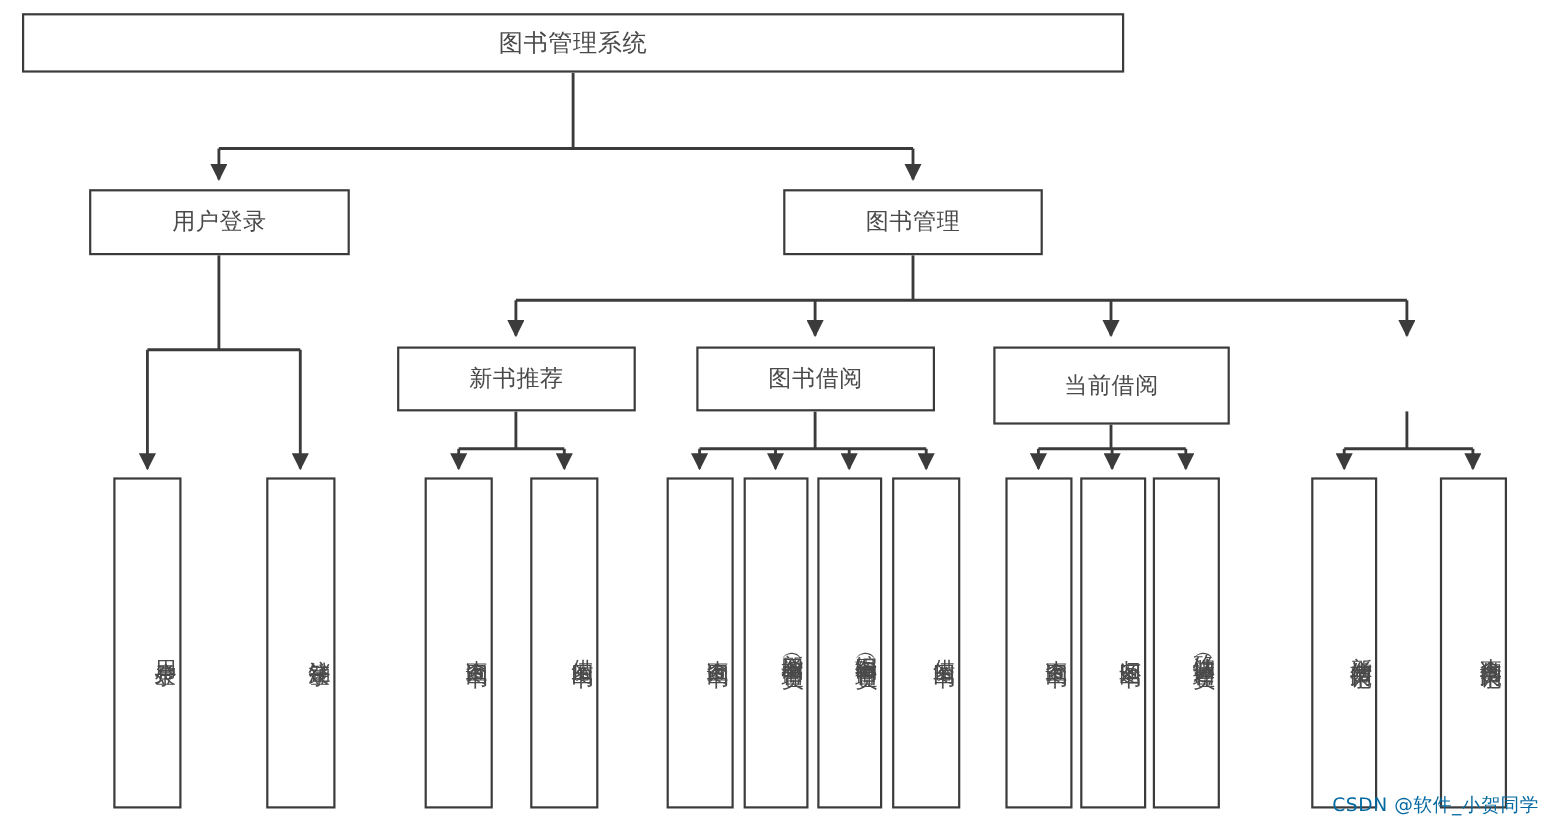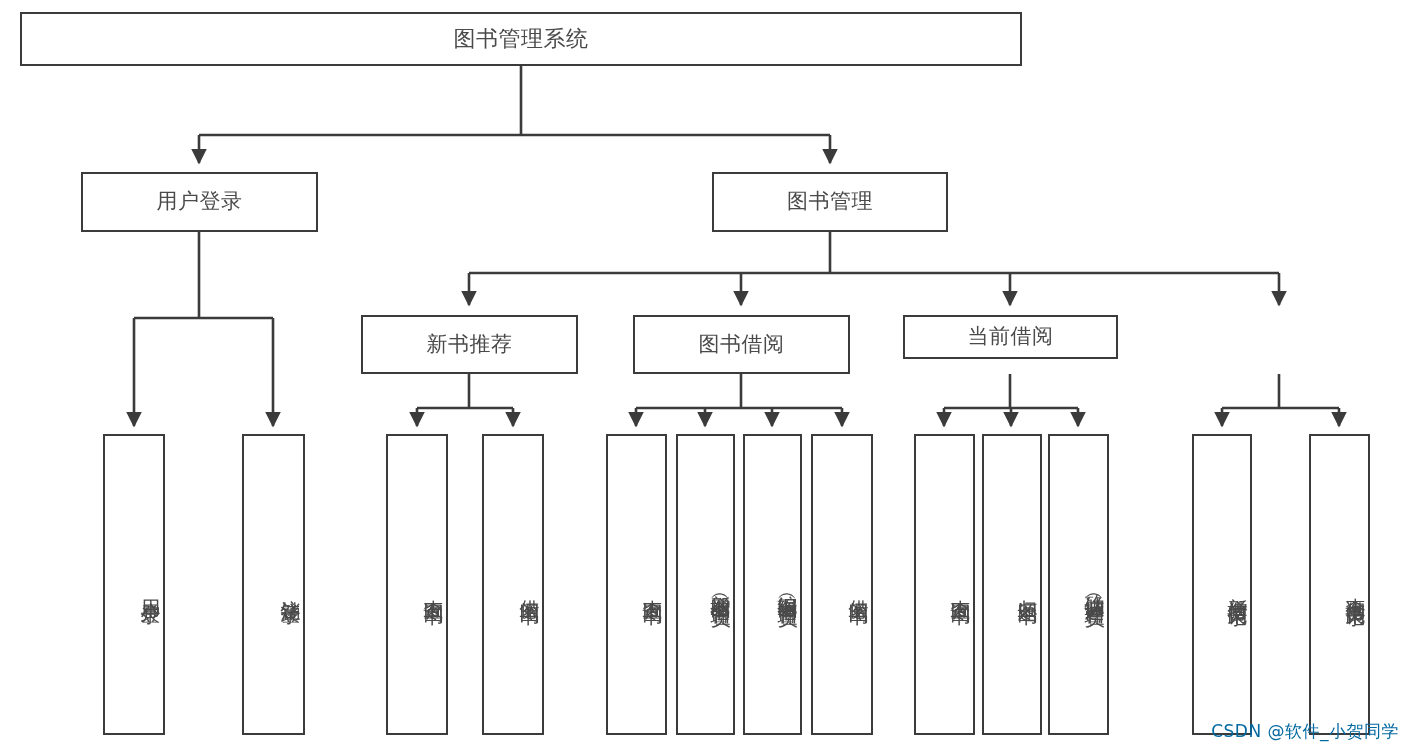--- a/index.html
+++ b/index.html
@@ -138,21 +138,21 @@
   <div class="node horiz" style="left:712px; top:172px; width:236px; height:60px;">
     <span>图书管理</span>
   </div>
 
   <div class="node horiz" style="left:633px; top:315px; width:217px; height:59px;">
     <span>图书借阅</span>
   </div>
   <div class="node horiz" style="left:361px; top:315px; width:217px; height:59px;">
     <span>新书推荐</span>
   </div>
-  <div class="node horiz" style="left:903px; top:315px; width:215px; height:44px;">
+  <div class="node horiz" style="left:903px; top:315px; width:215px; height:71px;">
     <span>当前借阅</span>
   </div>
 
   <div class="node vert" style="left:103px; top:434px; width:62px; height:301px;">
     <span class="vtext">用户登录</span>
   </div>
   <div class="node vert" style="left:242px; top:434px; width:63px; height:301px;">
     <span class="vtext">注销登录</span>
   </div>
 

